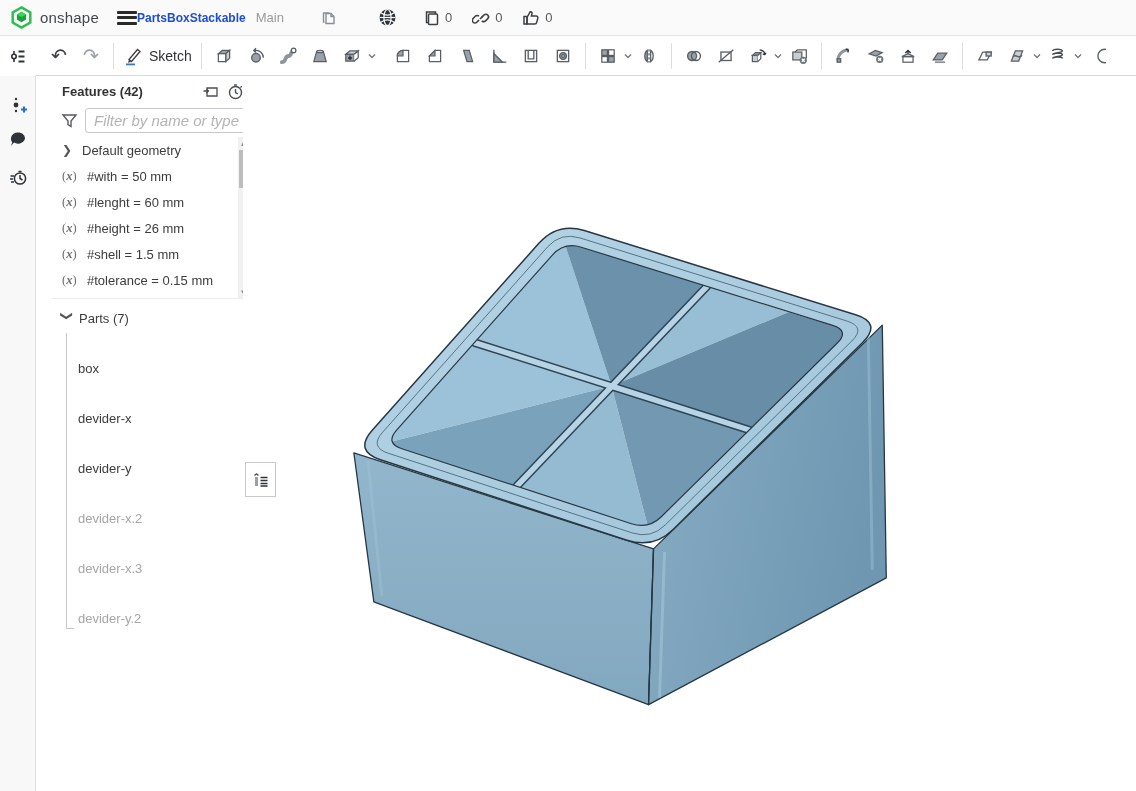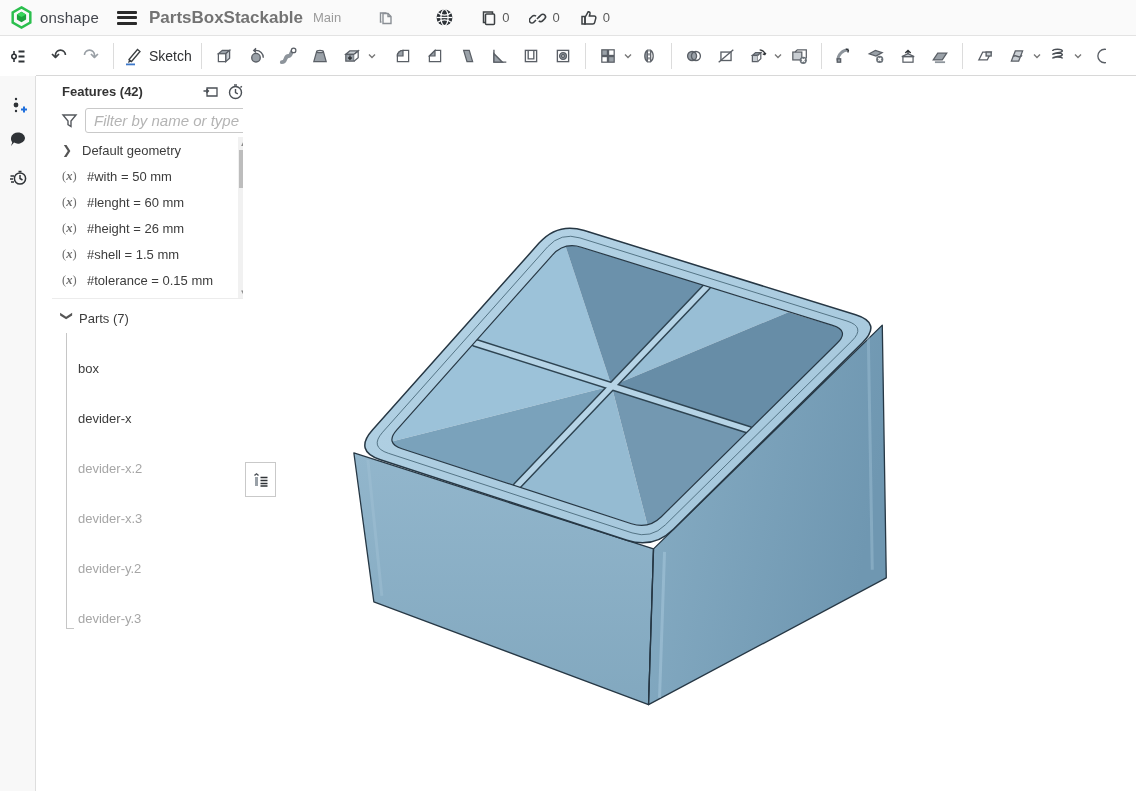--- a/index.html
+++ b/index.html
@@ -8,21 +8,21 @@
 
   
   .topbar { position:absolute; left:0; top:0; width:1136px; height:36px;
             background:#fafafa; border-bottom:1px solid #e3e3e3;
             display:flex; align-items:center; padding:0 10px; }
   .brand { display:flex; align-items:center; gap:7px; }
   .wordmark { font-size:15px; color:#43464d; letter-spacing:.2px; }
   .hamburger { margin-left:18px; width:20px; height:16px; display:flex; flex-direction:column;
                justify-content:space-between; padding:1px 0; cursor:pointer; }
   .hamburger span { display:block; height:3px; background:#2a2a2a; border-radius:1px; }
-  .doc-title { margin-left:12px; font-size:17px; font-weight:bold; color:#737373; }
+  .doc-title { margin-left:0; font-size:12px; font-weight:bold; color:#1d4ed8; }
   .ws-label { margin-left:10px; font-size:13px; color:#9b9b9b; }
   .tb-icon { display:inline-flex; align-items:center; justify-content:center; cursor:pointer; }
   .tb-count { font-size:13px; color:#5a5a5a; margin-left:4px; }
   .tb-group { display:flex; align-items:center; }
 
   
   .left-rail { position:absolute; left:0; top:36px; width:36px; bottom:0;
                background:#f8f8f8; border-right:1px solid #dedede; }
   .rail-btn { width:36px; height:34px; display:flex; align-items:center; justify-content:center; cursor:pointer; }
   .rail-btn.active { height:40px; background:#fff; }
@@ -454,31 +454,31 @@
     <div class="fp-parts-header">
       <span class="row-chev" style="transform:rotate(90deg)">❯</span>
       <span>Parts (7)</span>
     </div>
     <div class="part-row">
         <span>box</span>
       </div>
     <div class="part-row">
         <span>devider-x</span>
       </div>
+    <div class="part-row">
+        <span>devider-y</span>
+      </div>
     <div class="part-row muted">
         <span>devider-x.2</span>
       </div>
     <div class="part-row muted">
         <span>devider-x.3</span>
       </div>
     <div class="part-row muted">
         <span>devider-y.2</span>
-      </div>
-    <div class="part-row muted">
-        <span>devider-y.3</span>
       </div>
   </div>
 </div>
 
 <div class="viewport">
   <div class="collapse-handle">
     <svg width="18" height="18" viewBox="0 0 18 18">
       <rect x="3" y="6" width="3" height="9" fill="#9aa1a8"></rect>
       <polyline points="2.5,4.5 4.5,2.8 6.5,4.5" fill="none" stroke="#4a4f55" stroke-width="1.4"></polyline>
       <path d="M8.5 6.5 h7 M8.5 9.5 h7 M8.5 12.5 h7 M8.5 15 h7" stroke="#2f3337" stroke-width="1.6"></path>

